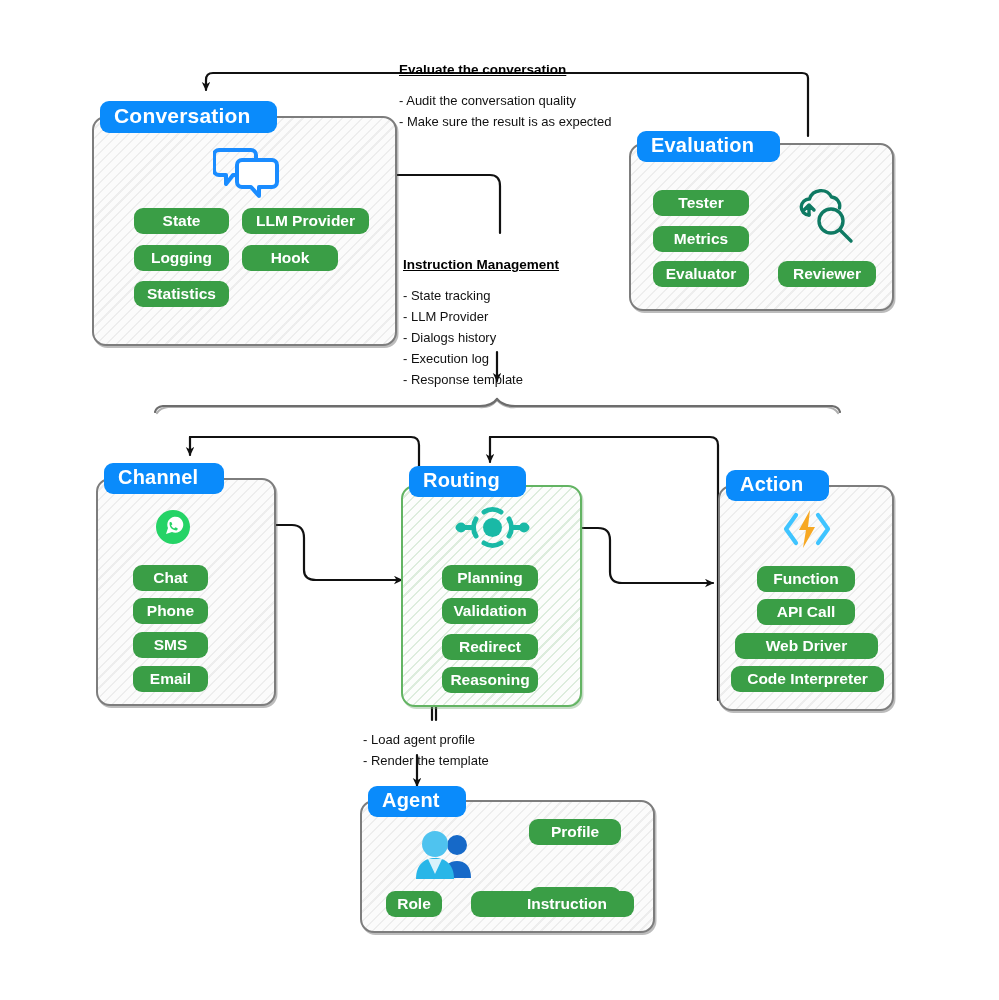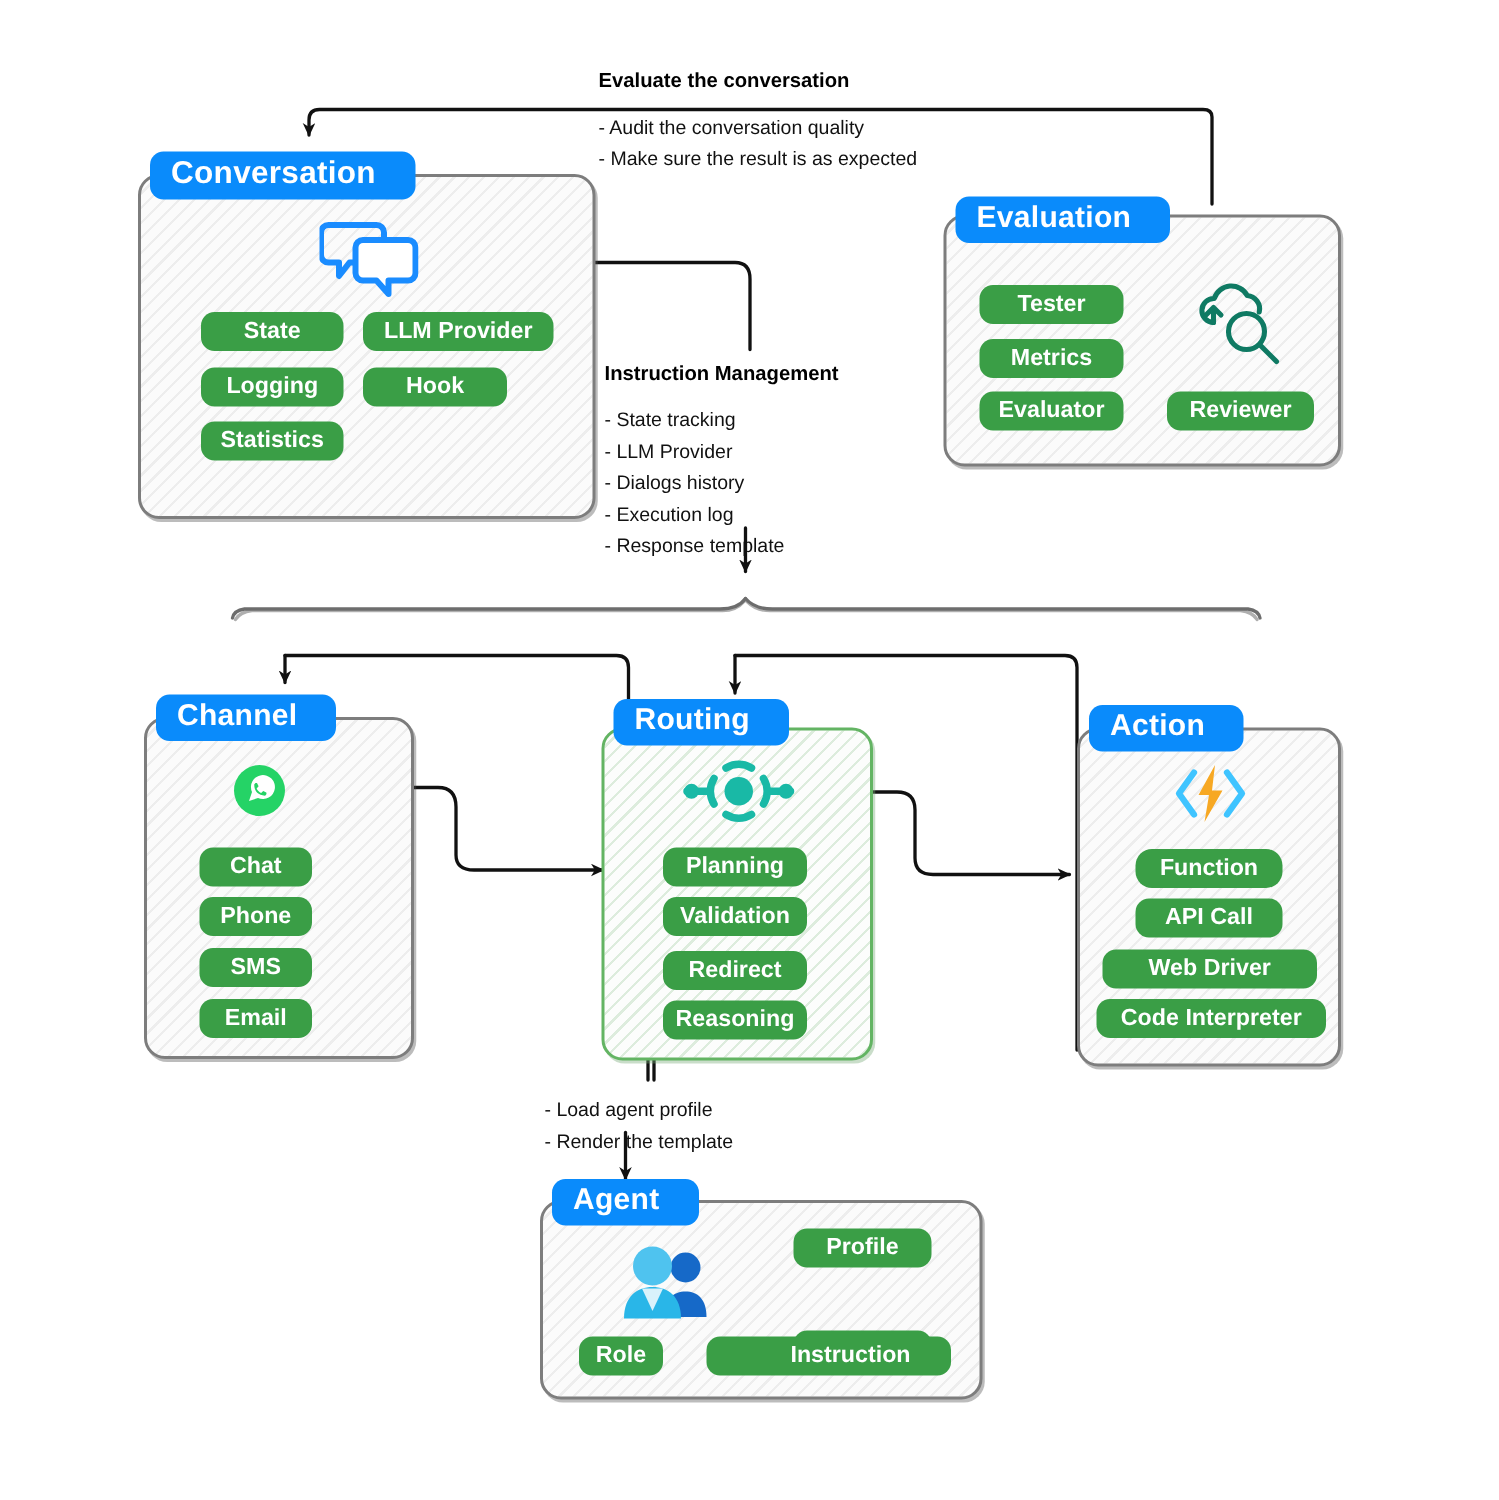--- a/index.html
+++ b/index.html
@@ -79,22 +79,23 @@
     font-size: 15.5px;
     height: 26px;
   }
 
   
   .note { position: absolute; z-index: 7; }
   .note-title {
     font-weight: bold;
     font-size: 13.5px;
     color: #000;
-    margin: 0 0 13px 0;
-    white-space: nowrap;
+    margin: 16px 0 13px 0;
+    white-space: nowrap;
+    text-decoration: underline;
   }
   .note-line {
     font-size: 13px;
     color: #111;
     white-space: nowrap;
     line-height: 1.62;
   }
 
   
   .icon { position: absolute; z-index: 5; }
@@ -229,21 +230,21 @@
   <div class="icon" style="left:781px; top:508px; width:52px; height:42px;">
     <svg width="52" height="42" viewBox="0 0 52 42" xmlns="http://www.w3.org/2000/svg">
       <g fill="none" stroke="#3fc4ff" stroke-width="4.2" stroke-linecap="round" stroke-linejoin="round">
         <path d="M15,7 L5,21 L15,35"></path>
         <path d="M37,7 L47,21 L37,35"></path>
       </g>
       <path d="M29,2 L18,22 H25 L22,40 L34,19 H27 Z" fill="#f7a823"></path>
     </svg>
   </div>
 
-  <div class="pill" style="left:757px; top:566px; width:98px;border-radius:11px;">Function</div>
+  <div class="pill" style="left:757px; top:566px; width:98px;">Function</div>
   <div class="pill" style="left:757px; top:599px; width:98px;">API Call</div>
   <div class="pill" style="left:735px; top:633px; width:143px;">Web Driver</div>
   <div class="pill" style="left:731px; top:666px; width:153px;">Code Interpreter</div>
 
   <div class="module" style="left:360px; top:800px; width:295px; height:133px;"></div>
   <div class="tag-title" style="left:368px; top:786px; font-size:20px;">Agent</div>
 
   <div class="icon" style="left:413px; top:828px; width:62px; height:52px;">
     <svg width="62" height="52" viewBox="0 0 62 52" xmlns="http://www.w3.org/2000/svg">
       <circle cx="44" cy="17" r="10" fill="#1669c8"></circle>

